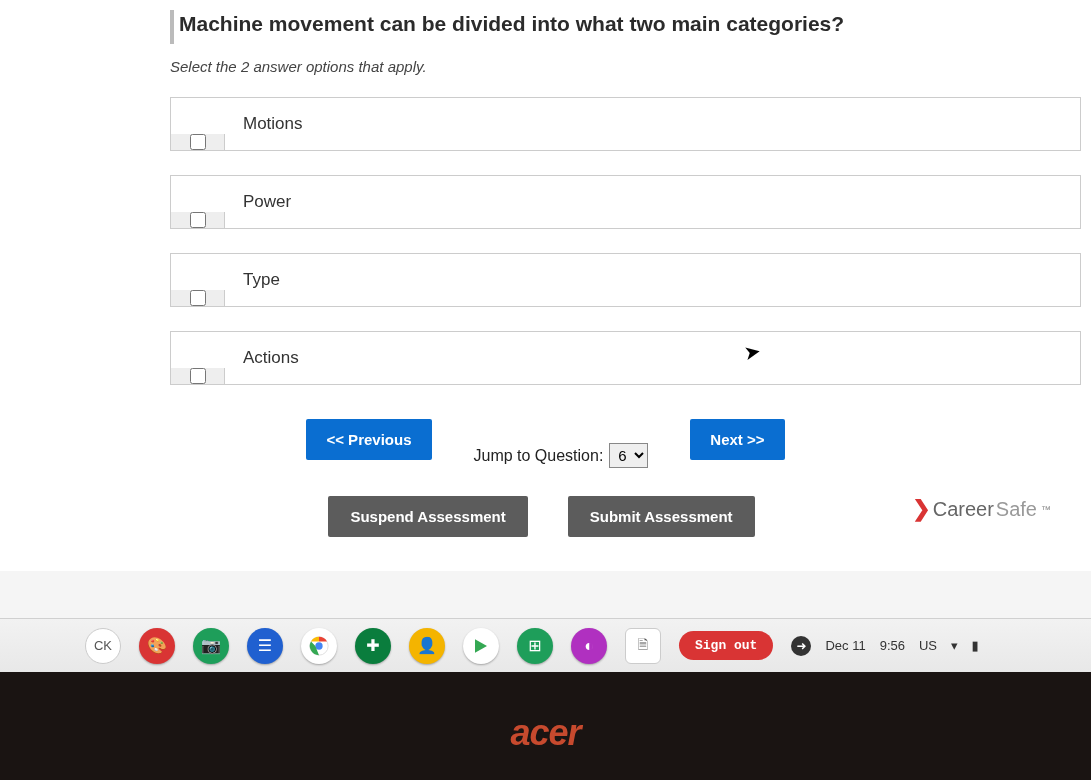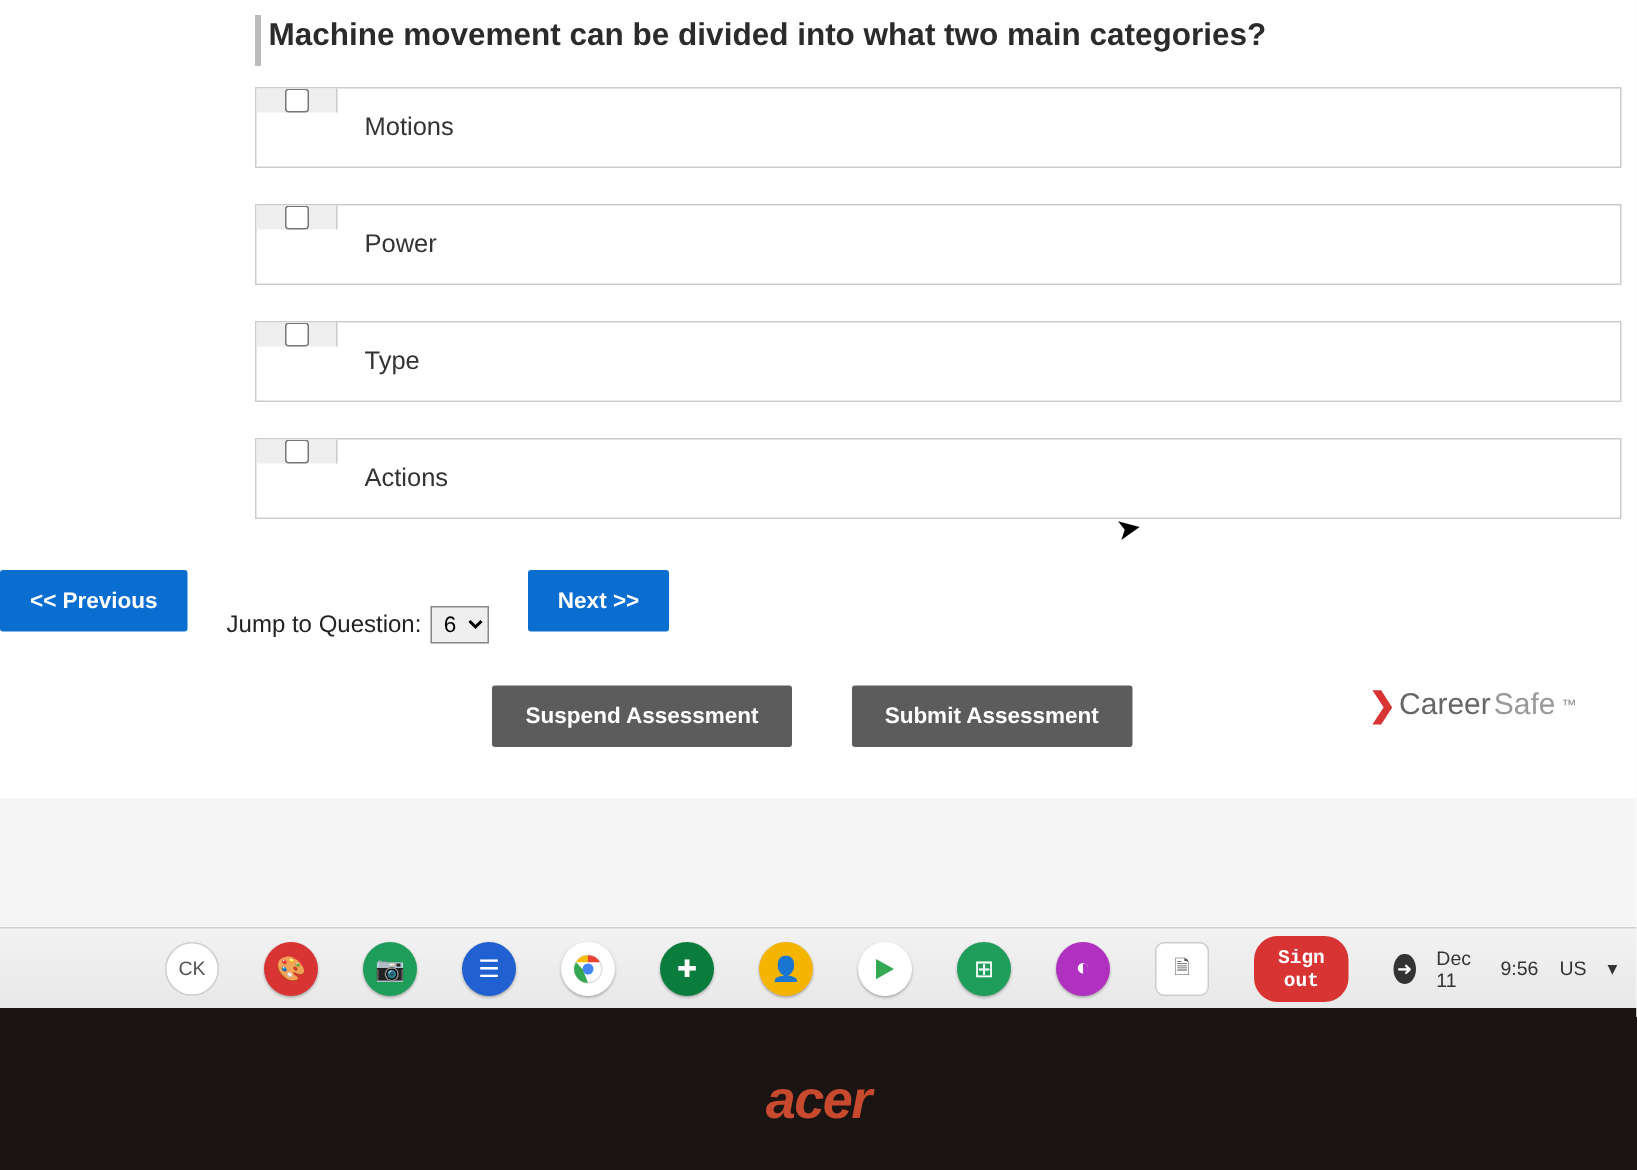--- a/index.html
+++ b/index.html
@@ -42,21 +42,21 @@
     font-size: 15px;
     color: #444;
     margin: 0 0 22px 170px;
   }
   .options {
     padding-left: 170px;
     padding-right: 10px;
   }
   .option {
     display: flex;
-    align-items: flex-start;
+    align-items: flex-end;
     border: 1px solid #ccc;
     margin-bottom: 24px;
     background: #fff;
   }
   .option:last-child { margin-bottom: 12px; }
   .check-cell {
     width: 54px;
     background: #eeeeee;
     border-right: 1px solid #ccc;
     display: flex;
@@ -70,22 +70,22 @@
   }
   .label-cell {
     flex: 1;
     padding: 16px 18px;
     font-size: 17px;
     color: #333;
   }
   .nav-row {
     display: flex;
     align-items: center;
-    justify-content: flex-start;
-    gap: 26px;
+    justify-content: center;
+    gap: 42px;
     margin: 26px 0 18px;
   }
   .btn-primary {
     background: #0a6ed1;
     color: #fff;
     border: none;
     padding: 12px 20px;
     font-size: 15px;
     font-weight: 600;
     cursor: pointer;
@@ -145,22 +145,22 @@
   
   .taskbar {
     position: absolute;
     left: 0; right: 0;
     top: 618px;
     height: 54px;
     background: linear-gradient(#f2f2f2,#e8e8e8);
     border-top: 1px solid #d0d0d0;
     display: flex;
     align-items: center;
-    padding: 0 10px 0 110px;
-    gap: 30px;
+    padding: 0 10px 0 85px;
+    gap: 18px;
   }
   .ticon {
     width: 36px; height: 36px;
     border-radius: 50%;
     display: flex; align-items:center; justify-content:center;
     font-size: 16px;
     color: #fff;
     box-shadow: 0 1px 2px rgba(0,0,0,.3);
     cursor: pointer;
     flex-shrink: 0;
@@ -209,20 +209,21 @@
 </head>
 <body>
 
 <div class="quiz-area">
   <div class="question-block">
     <div class="question-row">
       <div class="question-bar"></div>
       <div class="question-text">Machine movement can be divided into what two main categories?</div>
     </div>
   </div>
+  <div class="instruction">Select the 2 answer options that apply.</div>
 
   <div class="options">
     <label class="option">
       <span class="check-cell">
         <input type="checkbox" style="">
       </span>
       <span class="label-cell">Motions</span>
     </label>
     <label class="option">
       <span class="check-cell">

